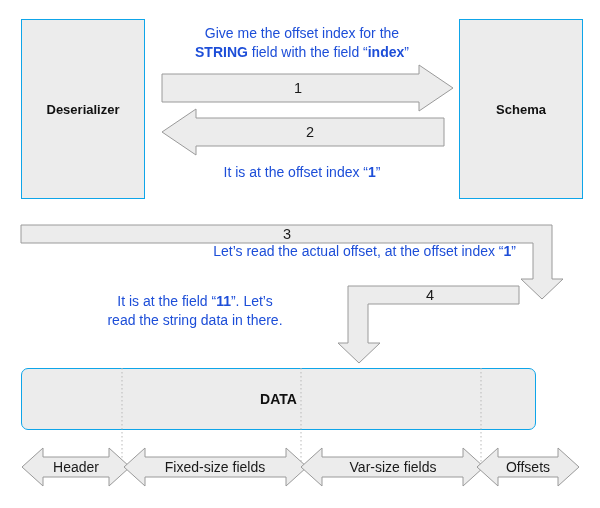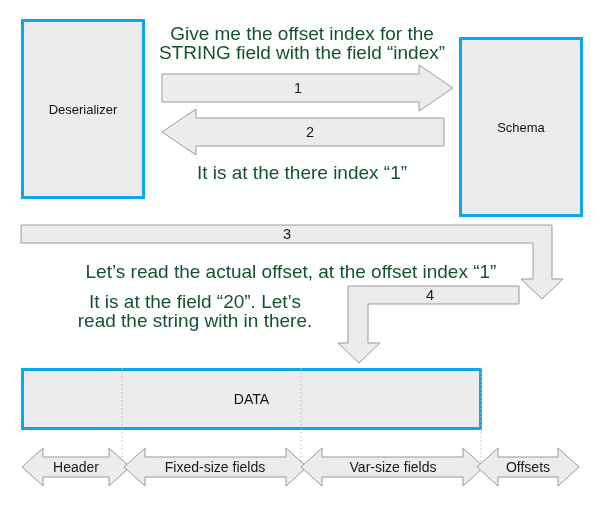--- a/index.html
+++ b/index.html
@@ -1,41 +1,41 @@
 <!DOCTYPE html>
 <html><head>
 <meta charset="utf-8">
 <style>
   html,body{margin:0;padding:0;background:#ffffff;}
   body{width:600px;height:508px;font-family:"Liberation Sans",sans-serif;color:#1a1a1a;}
   #stage{position:relative;width:600px;height:508px;overflow:hidden;background:#fff;}
-  .box{position:absolute;background:#ececec;border:3px solid #0ea5e9;box-sizing:border-box;
-       display:flex;align-items:center;justify-content:center;font-weight:normal;font-size:13px;color:#111;}
-  .txt{position:absolute;font-size:19px;line-height:19px;text-align:center;color:#14532d;white-space:nowrap;}
-  .txt b{font-weight:normal;}
+  .box{position:absolute;background:#ececec;border:1px solid #0ea5e9;box-sizing:border-box;
+       display:flex;align-items:center;justify-content:center;font-weight:bold;font-size:13px;color:#111;}
+  .txt{position:absolute;font-size:14px;line-height:19px;text-align:center;color:#1d4ed8;white-space:nowrap;}
+  .txt b{font-weight:bold;}
   svg{position:absolute;left:0;top:0;width:600px;height:508px;overflow:visible;}
   .shape{fill:#ececec;stroke:#9a9a9a;stroke-width:1;}
   .num{font-size:14.5px;fill:#1a1a1a;text-anchor:middle;font-family:"Liberation Sans",sans-serif;}
   .seglbl{font-size:14px;fill:#1a1a1a;text-anchor:middle;font-family:"Liberation Sans",sans-serif;}
   .divider{stroke:#b9b9b9;stroke-width:1;stroke-dasharray:1.5 2.5;}
 </style>
 </head>
 <body>
 
 <div id="stage">
 
   <div class="box" style="left:21px;top:19px;width:124px;height:180px;">
     <span>Deserializer</span>
   </div>
 
-  <div class="box" style="left:459px;top:37px;width:124px;height:180px;">
+  <div class="box" style="left:459px;top:19px;width:124px;height:180px;">
     <span>Schema</span>
   </div>
 
-  <div class="box" style="left:21px;top:368px;width:461px;height:62px;font-size:14px;">
+  <div class="box" style="left:21px;top:368px;width:515px;height:62px;font-size:14px;border-radius:7px;">
     <span>DATA</span>
   </div>
 
   <svg viewBox="0 0 600 508">
 
     <polygon class="shape" points="162,74 419,74 419,65 453,88 419,111 419,102 162,102"></polygon>
     <text class="num" x="298" y="93">1</text>
 
     <polygon class="shape" points="444,118 196,118 196,109 162,132 196,155 196,146 444,146"></polygon>
     <text class="num" x="310" y="137">2</text>
@@ -67,32 +67,32 @@
     <div>
       <span>Give me the offset index for the</span>
     </div>
     <div>
       <b>STRING</b><span> field with the field “</span><b>index</b><span>”</span>
     </div>
   </div>
 
   <div class="txt" style="left:152px;top:163px;width:300px;">
     <div>
-      <span>It is at the there index “</span><b>1</b><span>”</span>
+      <span>It is at the offset index “</span><b>1</b><span>”</span>
     </div>
   </div>
 
-  <div class="txt" style="left:66px;top:262px;width:450px;">
+  <div class="txt" style="left:66px;top:242px;width:450px;text-align:right;">
     <div>
       <span>Let’s read the actual offset, at the offset index “</span><b>1</b><span>”</span>
     </div>
   </div>
 
   <div class="txt" style="left:70px;top:292px;width:250px;">
     <div>
-      <span>It is at the field “</span><b>20</b><span>”. Let’s</span>
+      <span>It is at the field “</span><b>11</b><span>”. Let’s</span>
     </div>
     <div>
-      <span>read the string with in there.</span>
+      <span>read the string data in there.</span>
     </div>
   </div>
 
 </div>
 
 </body></html>

